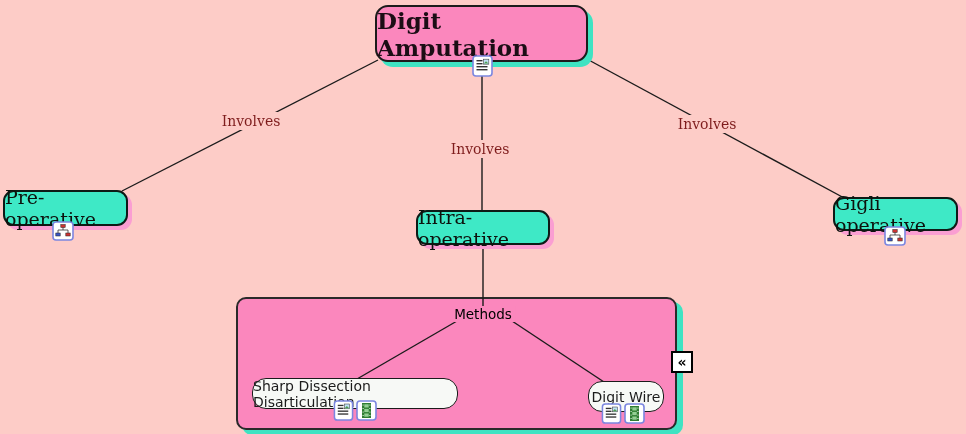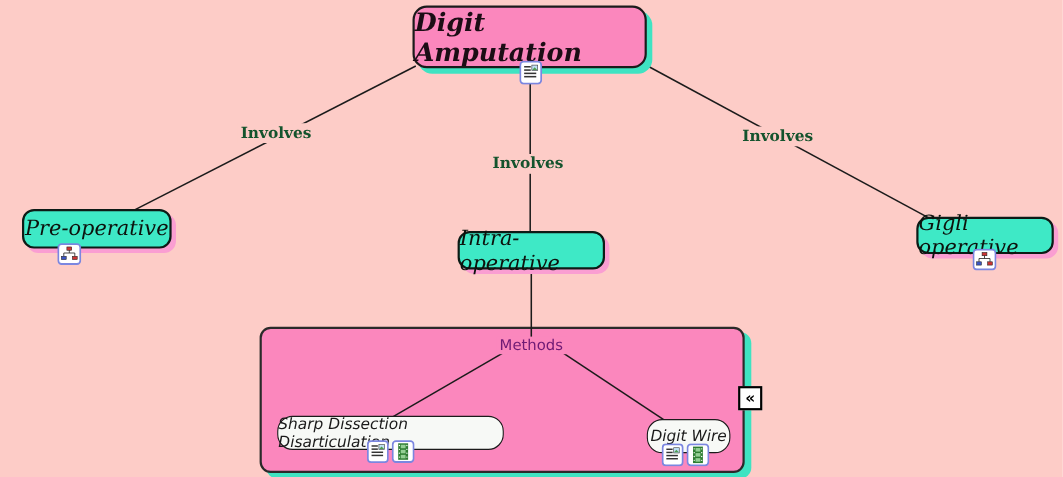--- a/index.html
+++ b/index.html
@@ -10,59 +10,59 @@
   }
   
   #methods-box{position:absolute;z-index:1;}
   #lines{position:absolute;left:0;top:0;z-index:2;}
   .node,.link-label,.icon,.group-label{position:absolute;z-index:3;}
   #collapse-toggle{position:absolute;z-index:4;}
 
   
   .node{
     display:flex;align-items:center;justify-content:center;
-    box-sizing:border-box;border-radius:11px;color:#0d120d;font-style:italic;
+    box-sizing:border-box;border-radius:11px;color:#0d120d;
   }
   #node-root{
     left:375px;top:5px;width:213px;height:57px;
     background:#fb87bd;border:2px solid #1b1b1b;
     box-shadow:5px 5px 0 #3fe3c2;border-radius:13px;
     font-weight:bold;font-size:23px;color:#1c0d15;
   }
   .teal-node{
     background:#3ee9c6;border:2px solid #0d1b16;
     box-shadow:4px 4px 0 #fa9ed2;font-size:19px;
   }
-  #node-pre  {left:20px;  top:190px;width:136px;height:36px;}
+  #node-pre  {left:3px;  top:190px;width:125px;height:36px;}
   #node-intra{left:416px;top:210px;width:134px;height:35px;justify-content:center;}
   #node-post {left:833px;top:197px;width:125px;height:34px;}
 
   
   #methods-box{
     left:236px;top:297px;width:441px;height:133px;box-sizing:border-box;
     background:#fb87bd;border:2px solid #2a2a2a;border-radius:10px;
     box-shadow:6px 5px 0 #3fe3c2;
   }
   .group-label{
     left:483px;top:306px;transform:translateX(-50%);
     font-family:"DejaVu Sans","Liberation Sans",sans-serif;
-    font-size:13.5px;color:#701a75;background:#fb87bd;padding:0 3px;
+    font-size:13.5px;color:#000000;background:#fb87bd;padding:0 3px;
   }
   .child-node{
     background:#f7f9f6;border:1.5px solid #1b1b1b;border-radius:14px;
     font-family:"DejaVu Sans","Liberation Sans",sans-serif;
     font-size:14px;color:#1b1b1b;
   }
   #node-sharp{left:252px;top:378px;width:206px;height:31px;}
   #node-gigli{left:588px;top:381px;width:76px;height:31px;}
 
   
   .link-label{
     transform:translate(-50%,-50%);
-    font-weight:bold;font-size:14px;color:#14532d;
+    font-weight:normal;font-size:14px;color:#7f1d1d;
     background:#fdccc7;padding:1px 3px;white-space:nowrap;
   }
   #involves-left {left:251px;top:121px;}
   #involves-mid  {left:480px;top:149px;}
   #involves-right{left:707px;top:124px;}
 
   
   .icon{width:21px;height:22px;cursor:pointer;}
   .icon svg{display:block;}
   #icon-root  {left:472px;top:55px;}

